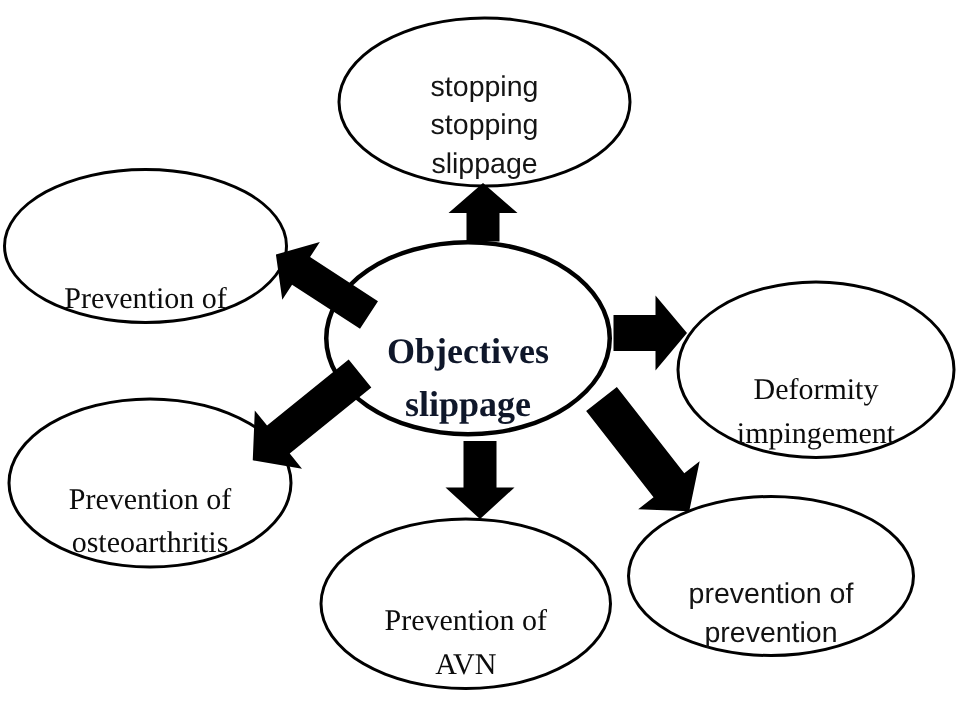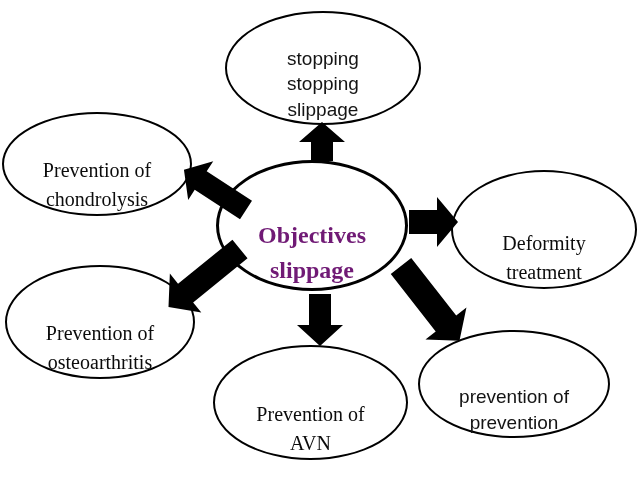--- a/index.html
+++ b/index.html
@@ -39,21 +39,21 @@
     font-size: 19px;
     line-height: 1.36;
     color: #141414;
   }
   .center-node {
     border-width: 3px;
     font-family: "Liberation Serif", serif;
     font-weight: 700;
     font-size: 24px;
     line-height: 1.45;
-    color: #701a75;
+    color: #0f172a;
   }
   .arrow-layer {
     position: absolute;
     left: 0;
     top: 0;
     pointer-events: none;
   }
   .arrow-layer polygon {
     fill: #000000;
     stroke: none;
@@ -68,35 +68,34 @@
     <div>
       <span class="line">stopping</span>
       <span class="line">stopping</span>
       <span class="line">slippage</span>
     </div>
   </div>
 
   <div class="node serif" style="left:2px; top:112px; width:190px; height:104px;">
     <div>
       <span class="line">Prevention of</span>
-      <span class="line">chondrolysis</span>
     </div>
   </div>
 
   <div class="node center-node" style="left:216px; top:160px; width:192px; height:131px;">
     <div>
       <span class="line">Objectives</span>
       <span class="line">slippage</span>
     </div>
   </div>
 
-  <div class="node serif" style="left:451px; top:170px; width:186px; height:119px;">
+  <div class="node serif" style="left:451px; top:187px; width:186px; height:119px;">
     <div>
       <span class="line">Deformity</span>
-      <span class="line">treatment</span>
+      <span class="line">impingement</span>
     </div>
   </div>
 
   <div class="node serif" style="left:5px; top:265px; width:190px; height:114px;">
     <div>
       <span class="line">Prevention of</span>
       <span class="line">osteoarthritis</span>
     </div>
   </div>
 

